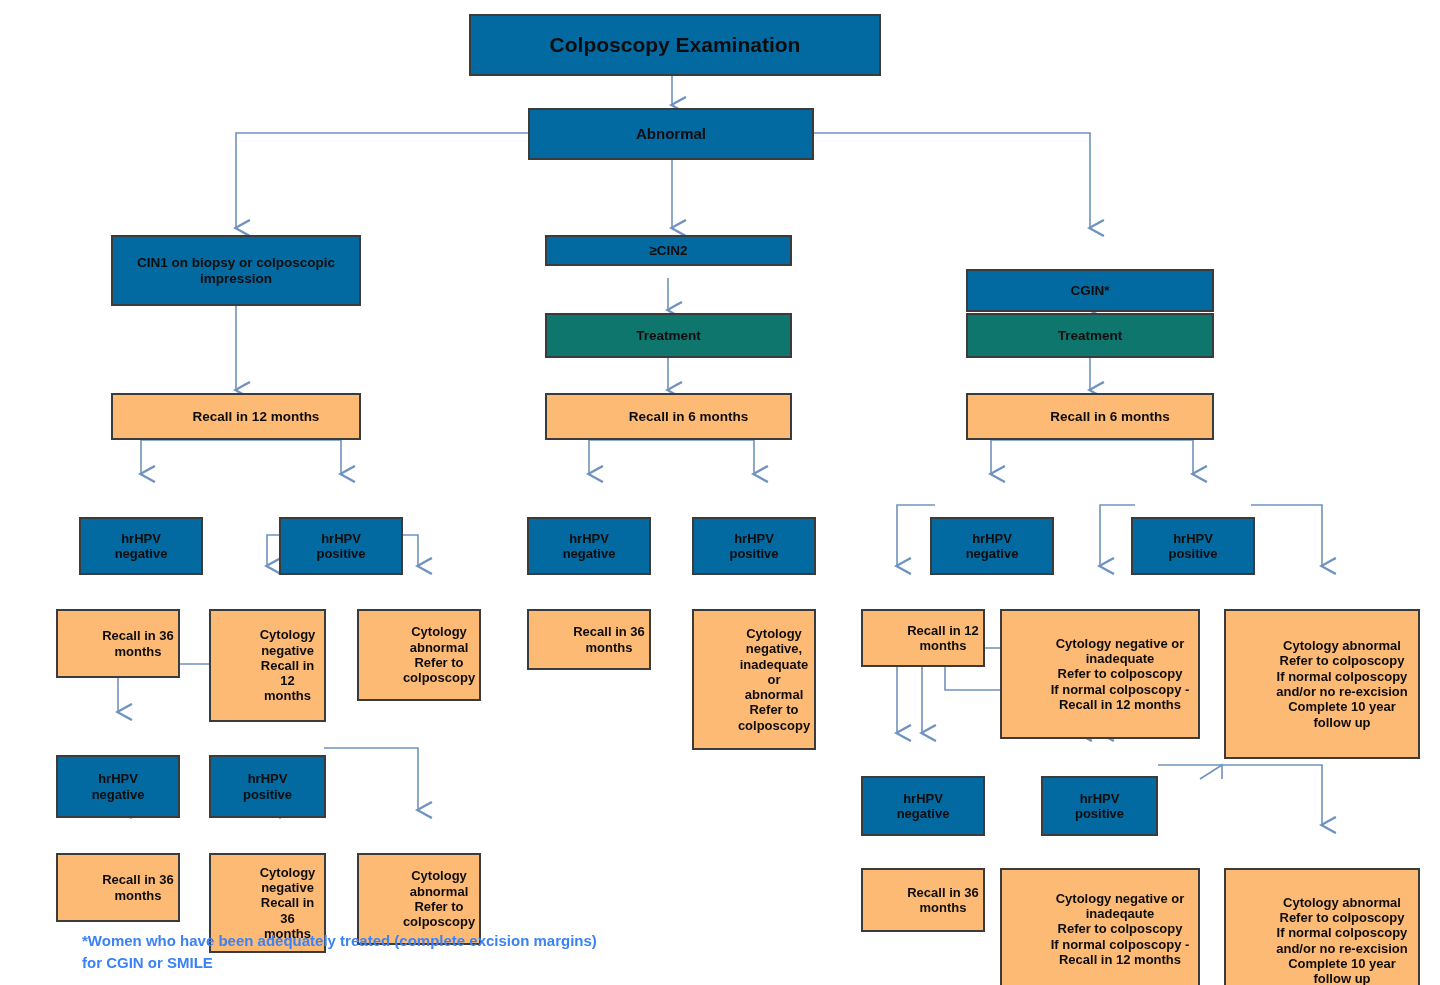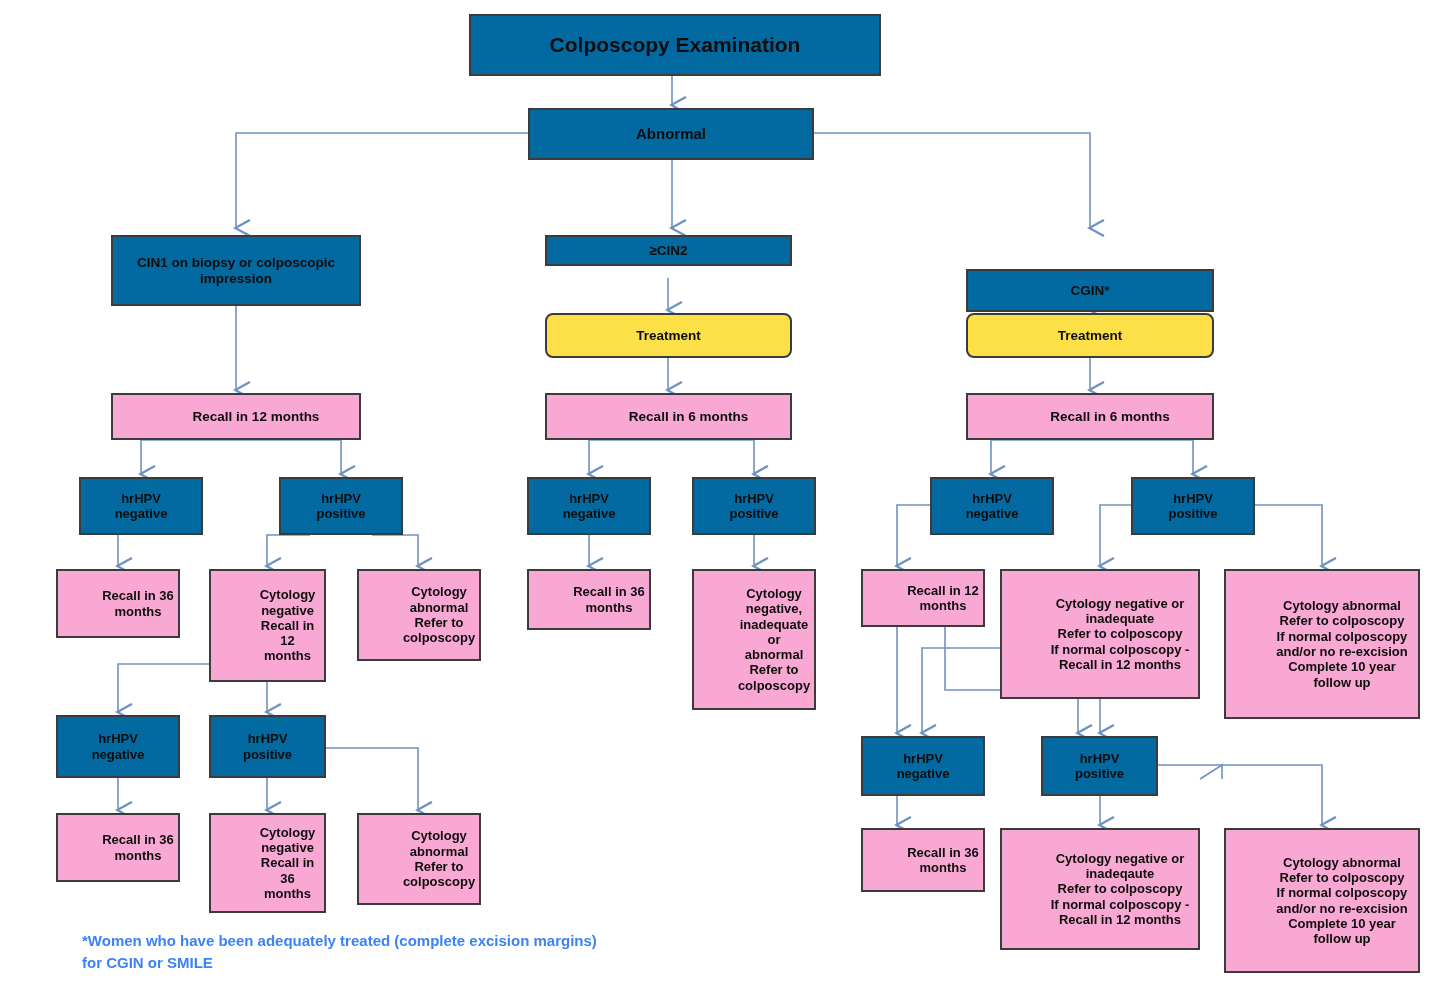--- a/index.html
+++ b/index.html
@@ -16,26 +16,26 @@
     border:2px solid #3b3b3b;
     display:flex;align-items:center;justify-content:center;
     text-align:center;
     font-weight:bold;
     color:#0d0d0d;
     line-height:1.18;
     padding:2px 4px;
     white-space:pre-line;
   }
   .blue{background:#0369a1;}
-  .peach{background:#f9a8d4;padding-left:44px;}
-  .red{background:#fde047;border-radius:8px;}
+  .peach{background:#fdba74;padding-left:44px;}
+  .red{background:#0f766e;}
   .title{font-size:21px;}
   .lvl1{font-size:15px;}
   .lvl2{font-size:13.5px;}
-  .body{font-size:13px;}
+  .body{font-size:13px;margin-top:40px;}
   svg#wires{position:absolute;left:0;top:0;width:1440px;height:985px;pointer-events:none;}
   svg#wires path, svg#wires line{
     fill:none;stroke:#6f93c0;stroke-width:1.6;
   }
   .footnote{
     position:absolute;
     font-family:"Liberation Sans", sans-serif;
     font-size:15px;
     color:#3b82f6;
     line-height:1.45;

